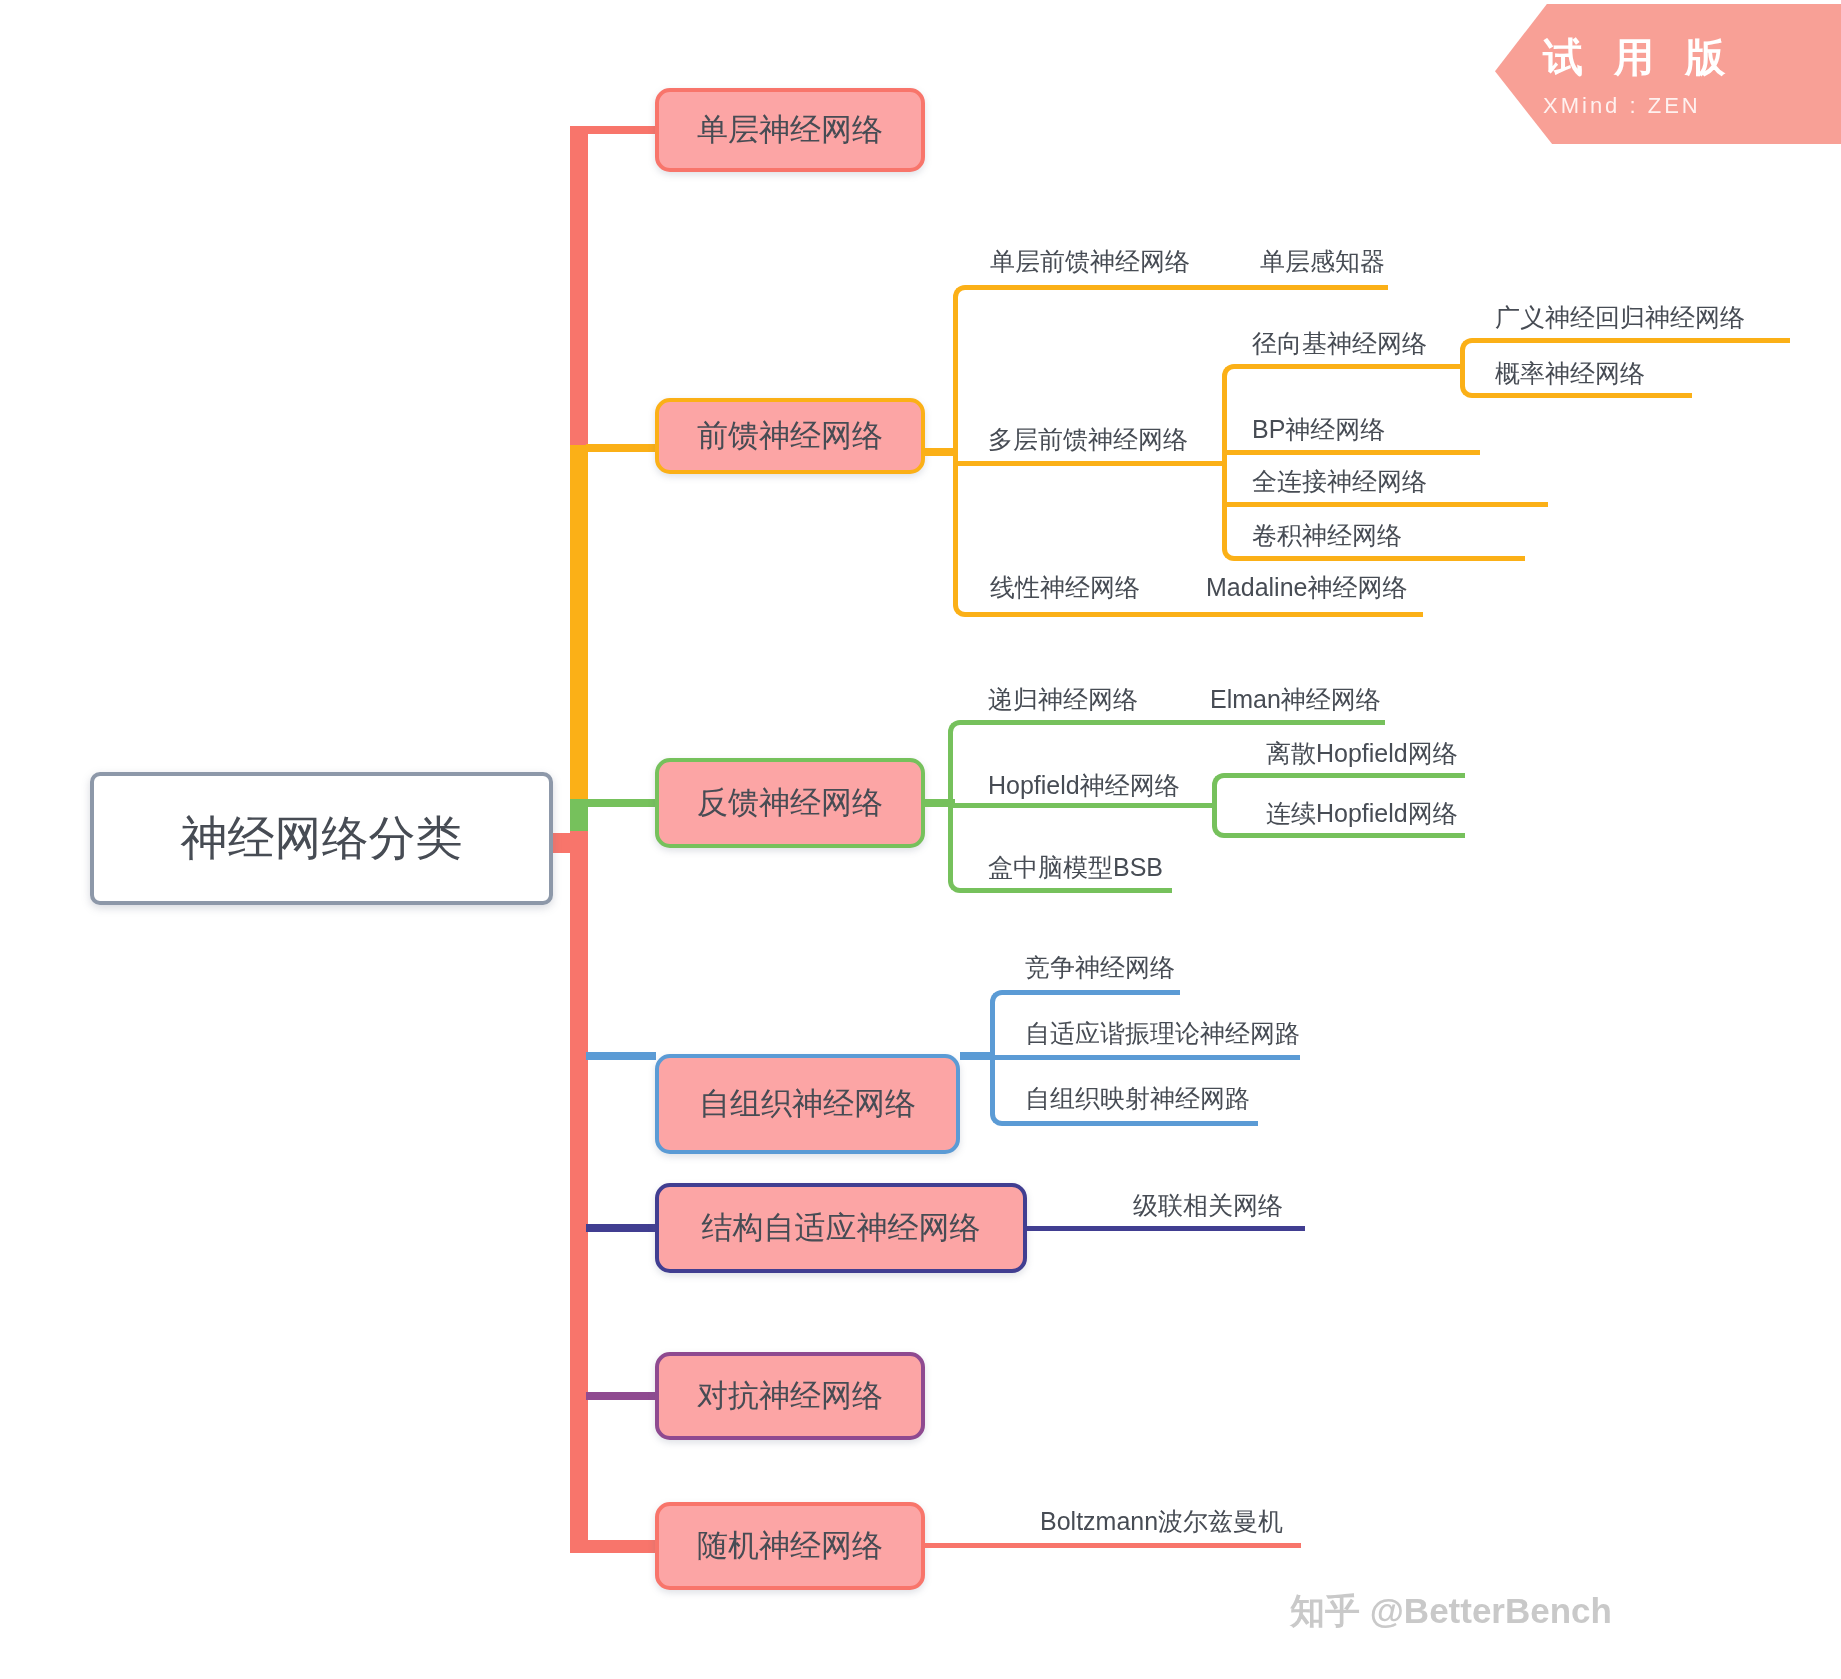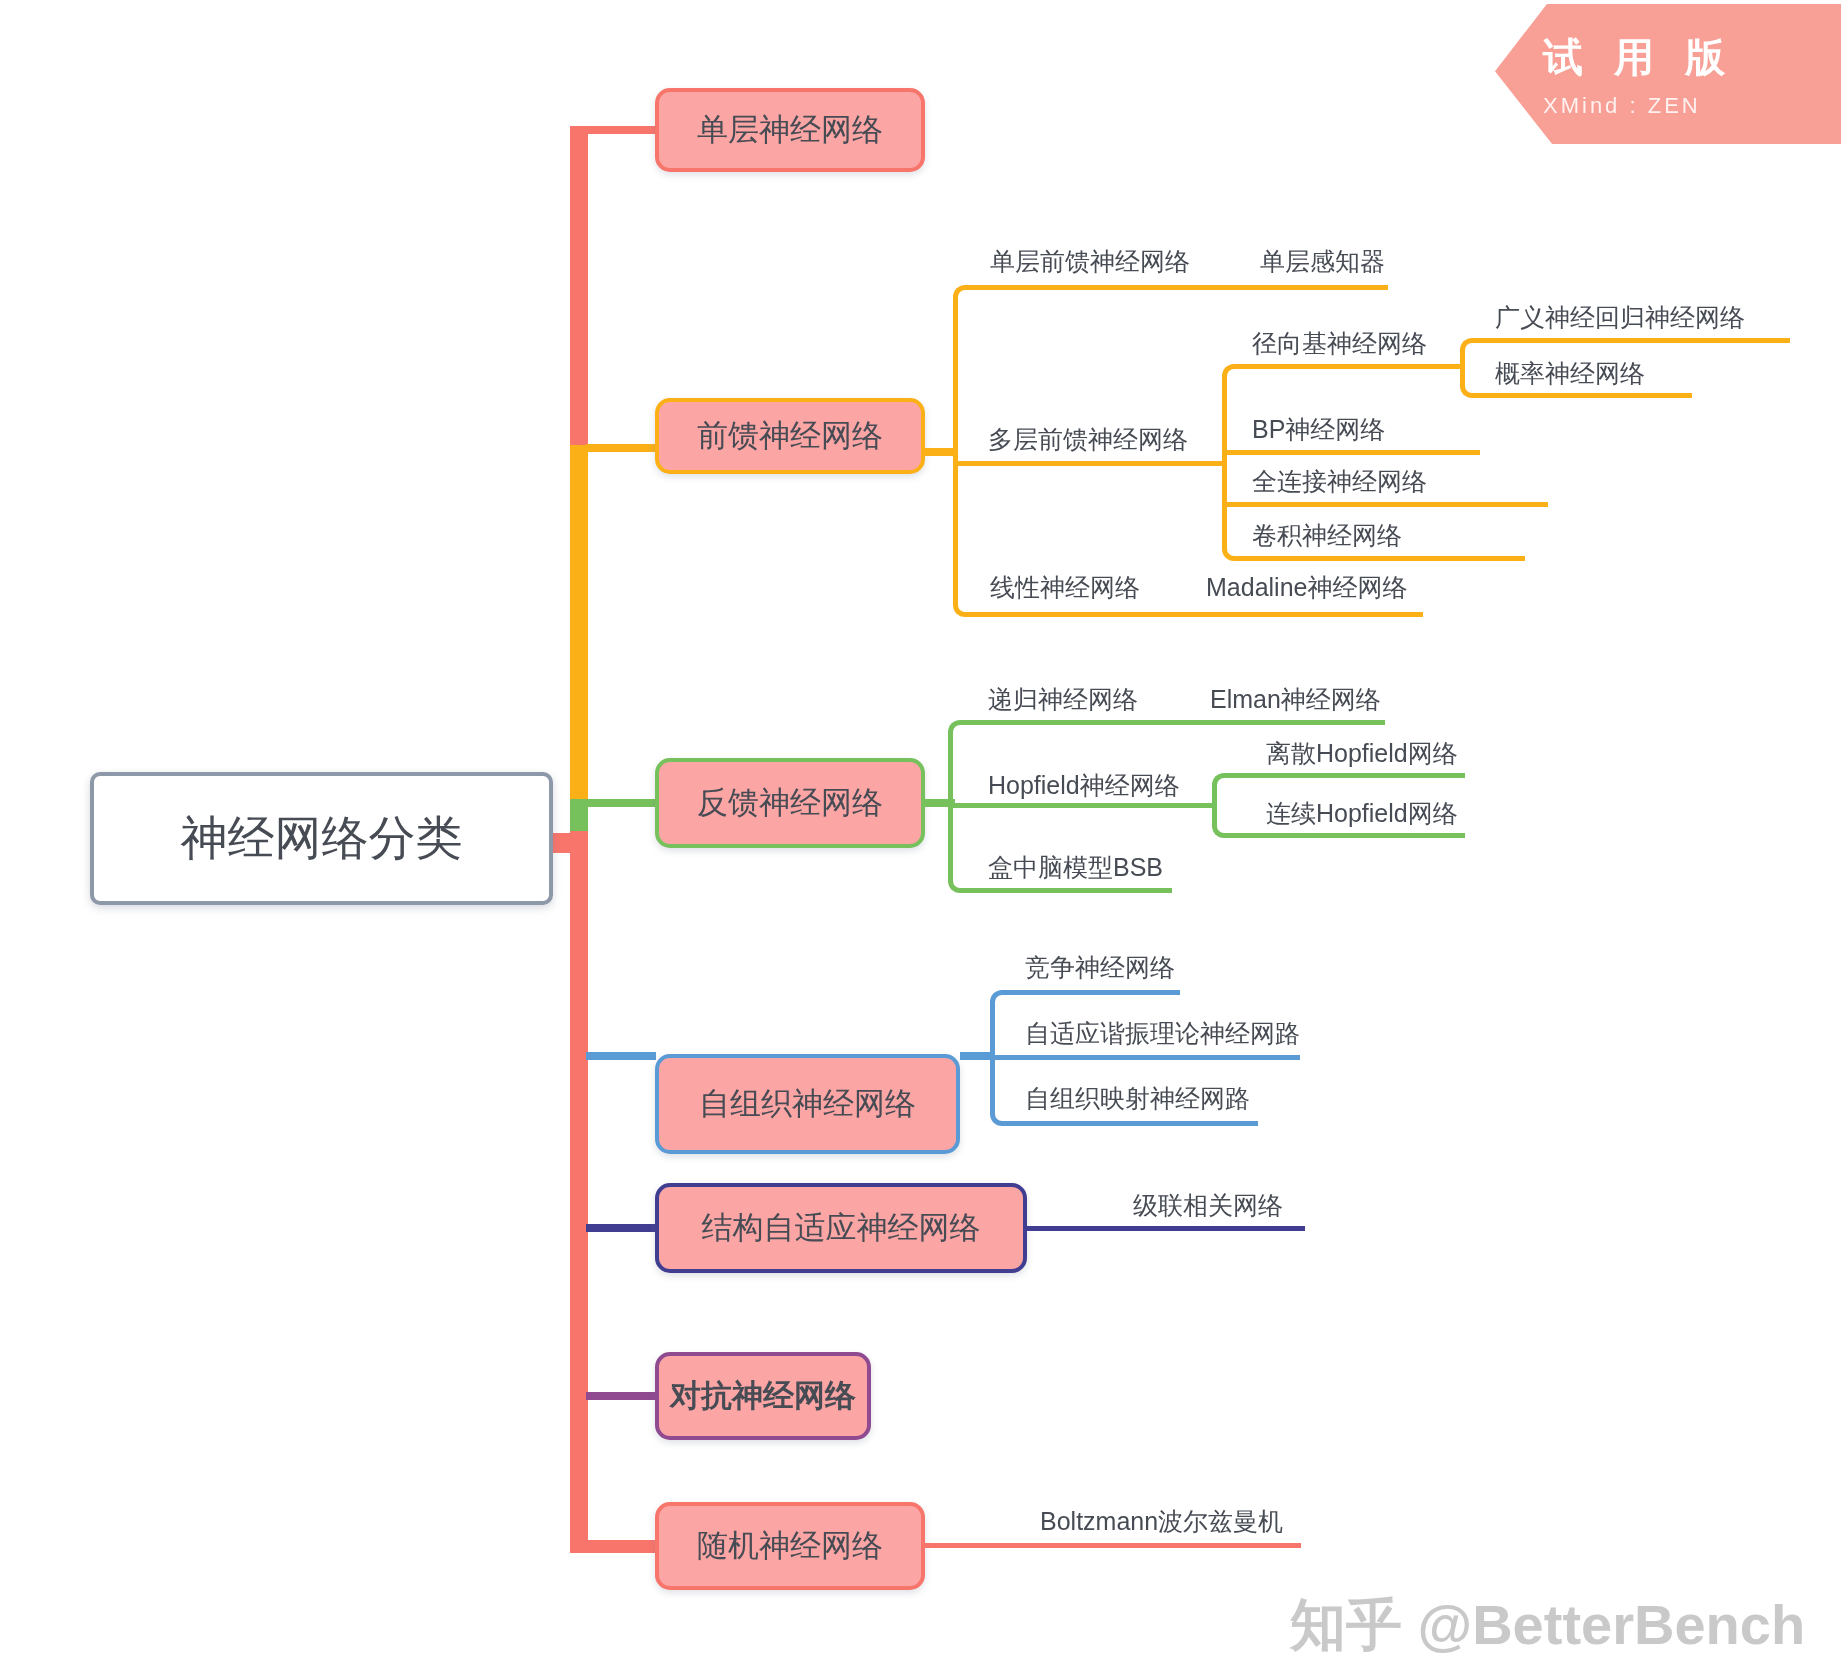--- a/index.html
+++ b/index.html
@@ -36,21 +36,21 @@
   .bk-yellow{border-color:#FBB017;} .bk-green{border-color:#76C15C;} .bk-blue{border-color:#5B9BD5;}
   .badge{
     position:absolute;left:1495px;top:4px;width:346px;height:140px;background:#F8A096;
     clip-path:polygon(0% 48%,15% 0%,100% 0%,100% 100%,16.5% 100%);
     display:flex;flex-direction:column;justify-content:center;
     padding-left:48px;box-sizing:border-box;
   }
   .badge-title{font-size:40px;font-weight:bold;color:#ffffff;letter-spacing:10px;}
   .badge-sub{font-size:22px;color:rgba(255,255,255,0.85);letter-spacing:3px;margin-top:8px;}
   .watermark{
-    position:absolute;left:1290px;top:1588px;font-size:56px;color:#C9C9C9;
+    position:absolute;left:1290px;top:1588px;font-size:35px;color:#C9C9C9;
     font-weight:bold;white-space:nowrap;
   }
 </style>
 </head>
 <body>
 
 <div class="canvas">
 
   <div class="h bg-salmon" style="left:570px;top:126px;width:18px;height:319px;"></div>
   <div class="h bg-yellow" style="left:570px;top:445px;width:18px;height:354px;"></div>
@@ -78,21 +78,21 @@
   </div>
   <div class="node bd-green" style="left:655px;top:758px;width:270px;height:90px;">
     <span>反馈神经网络</span>
   </div>
   <div class="node bd-blue" style="left:655px;top:1054px;width:305px;height:100px;">
     <span>自组织神经网络</span>
   </div>
   <div class="node bd-navy" style="left:655px;top:1183px;width:372px;height:90px;">
     <span>结构自适应神经网络</span>
   </div>
-  <div class="node bd-purple" style="left:655px;top:1352px;width:216px;height:88px;font-weight:bold;">
+  <div class="node bd-purple" style="left:655px;top:1352px;width:270px;height:88px;">
     <span>对抗神经网络</span>
   </div>
   <div class="node bd-salmon" style="left:655px;top:1502px;width:270px;height:88px;">
     <span>随机神经网络</span>
   </div>
 
   <div class="h bg-yellow" style="left:925px;top:448px;width:32px;height:8px;"></div>
   <div class="bracket bk-yellow" style="left:953px;top:285px;width:14px;height:332px;"></div>
 
   <div class="leaf" style="left:990px;top:246px;">单层前馈神经网络</div>

